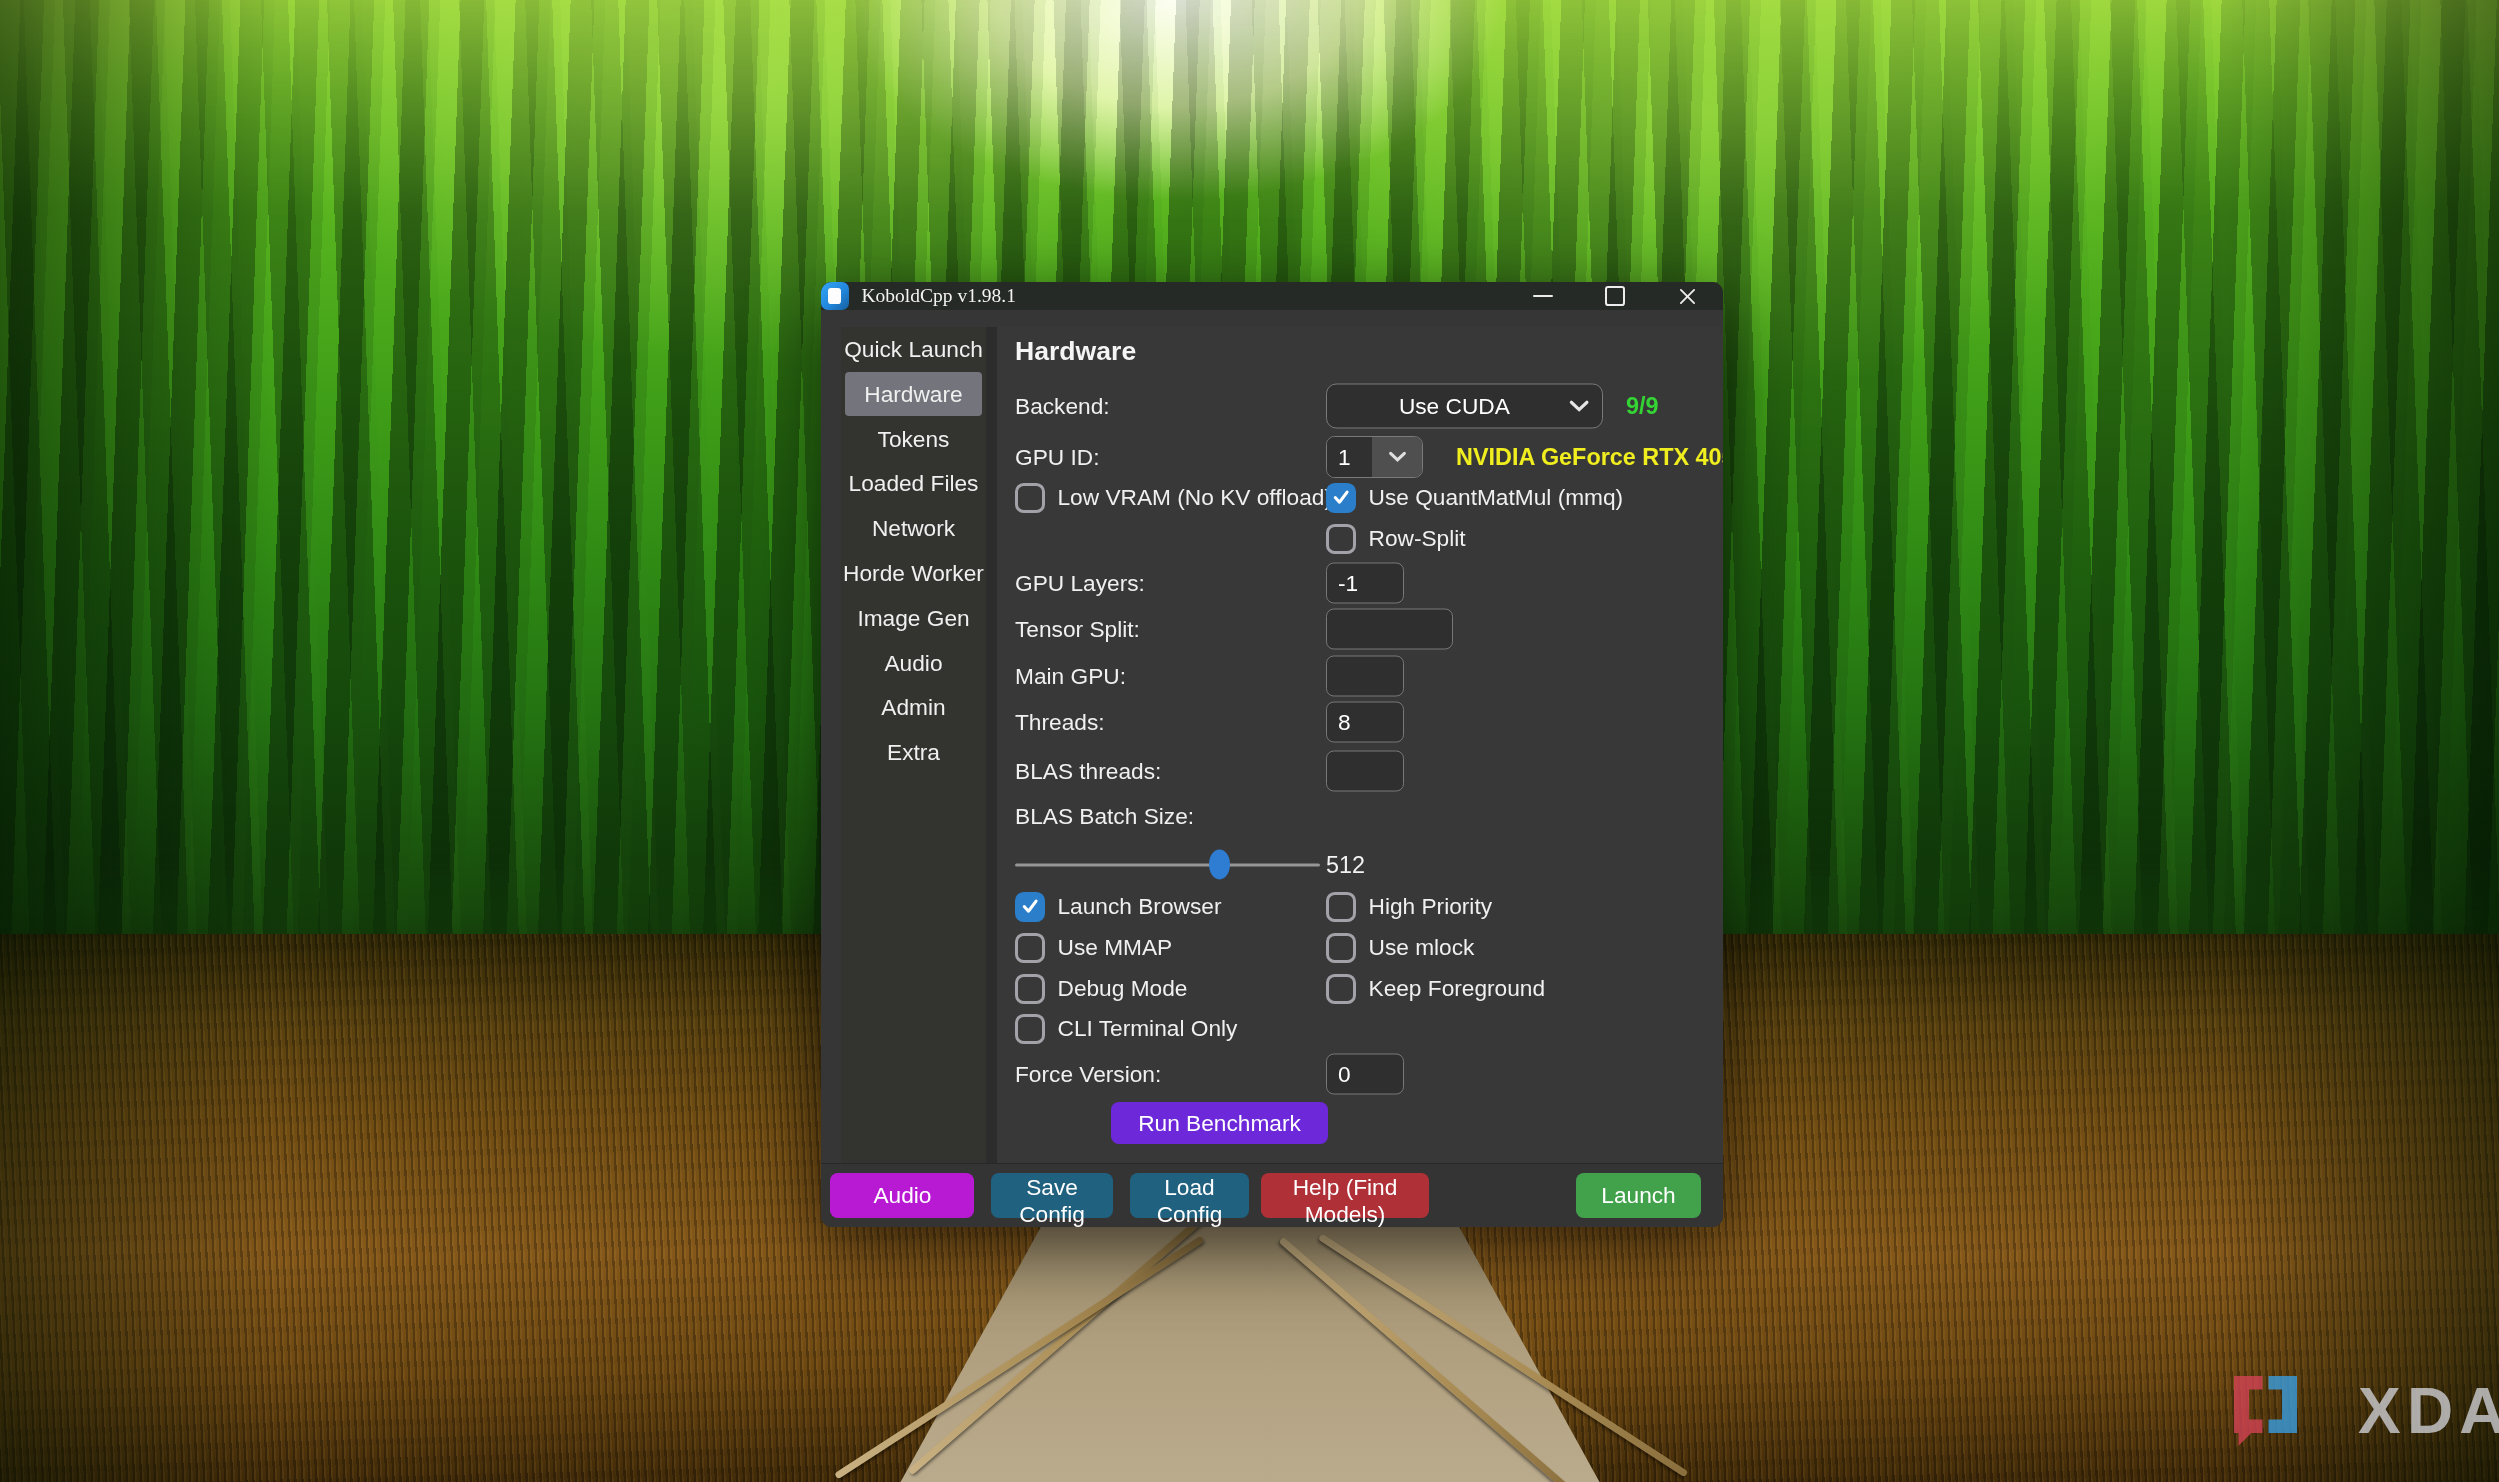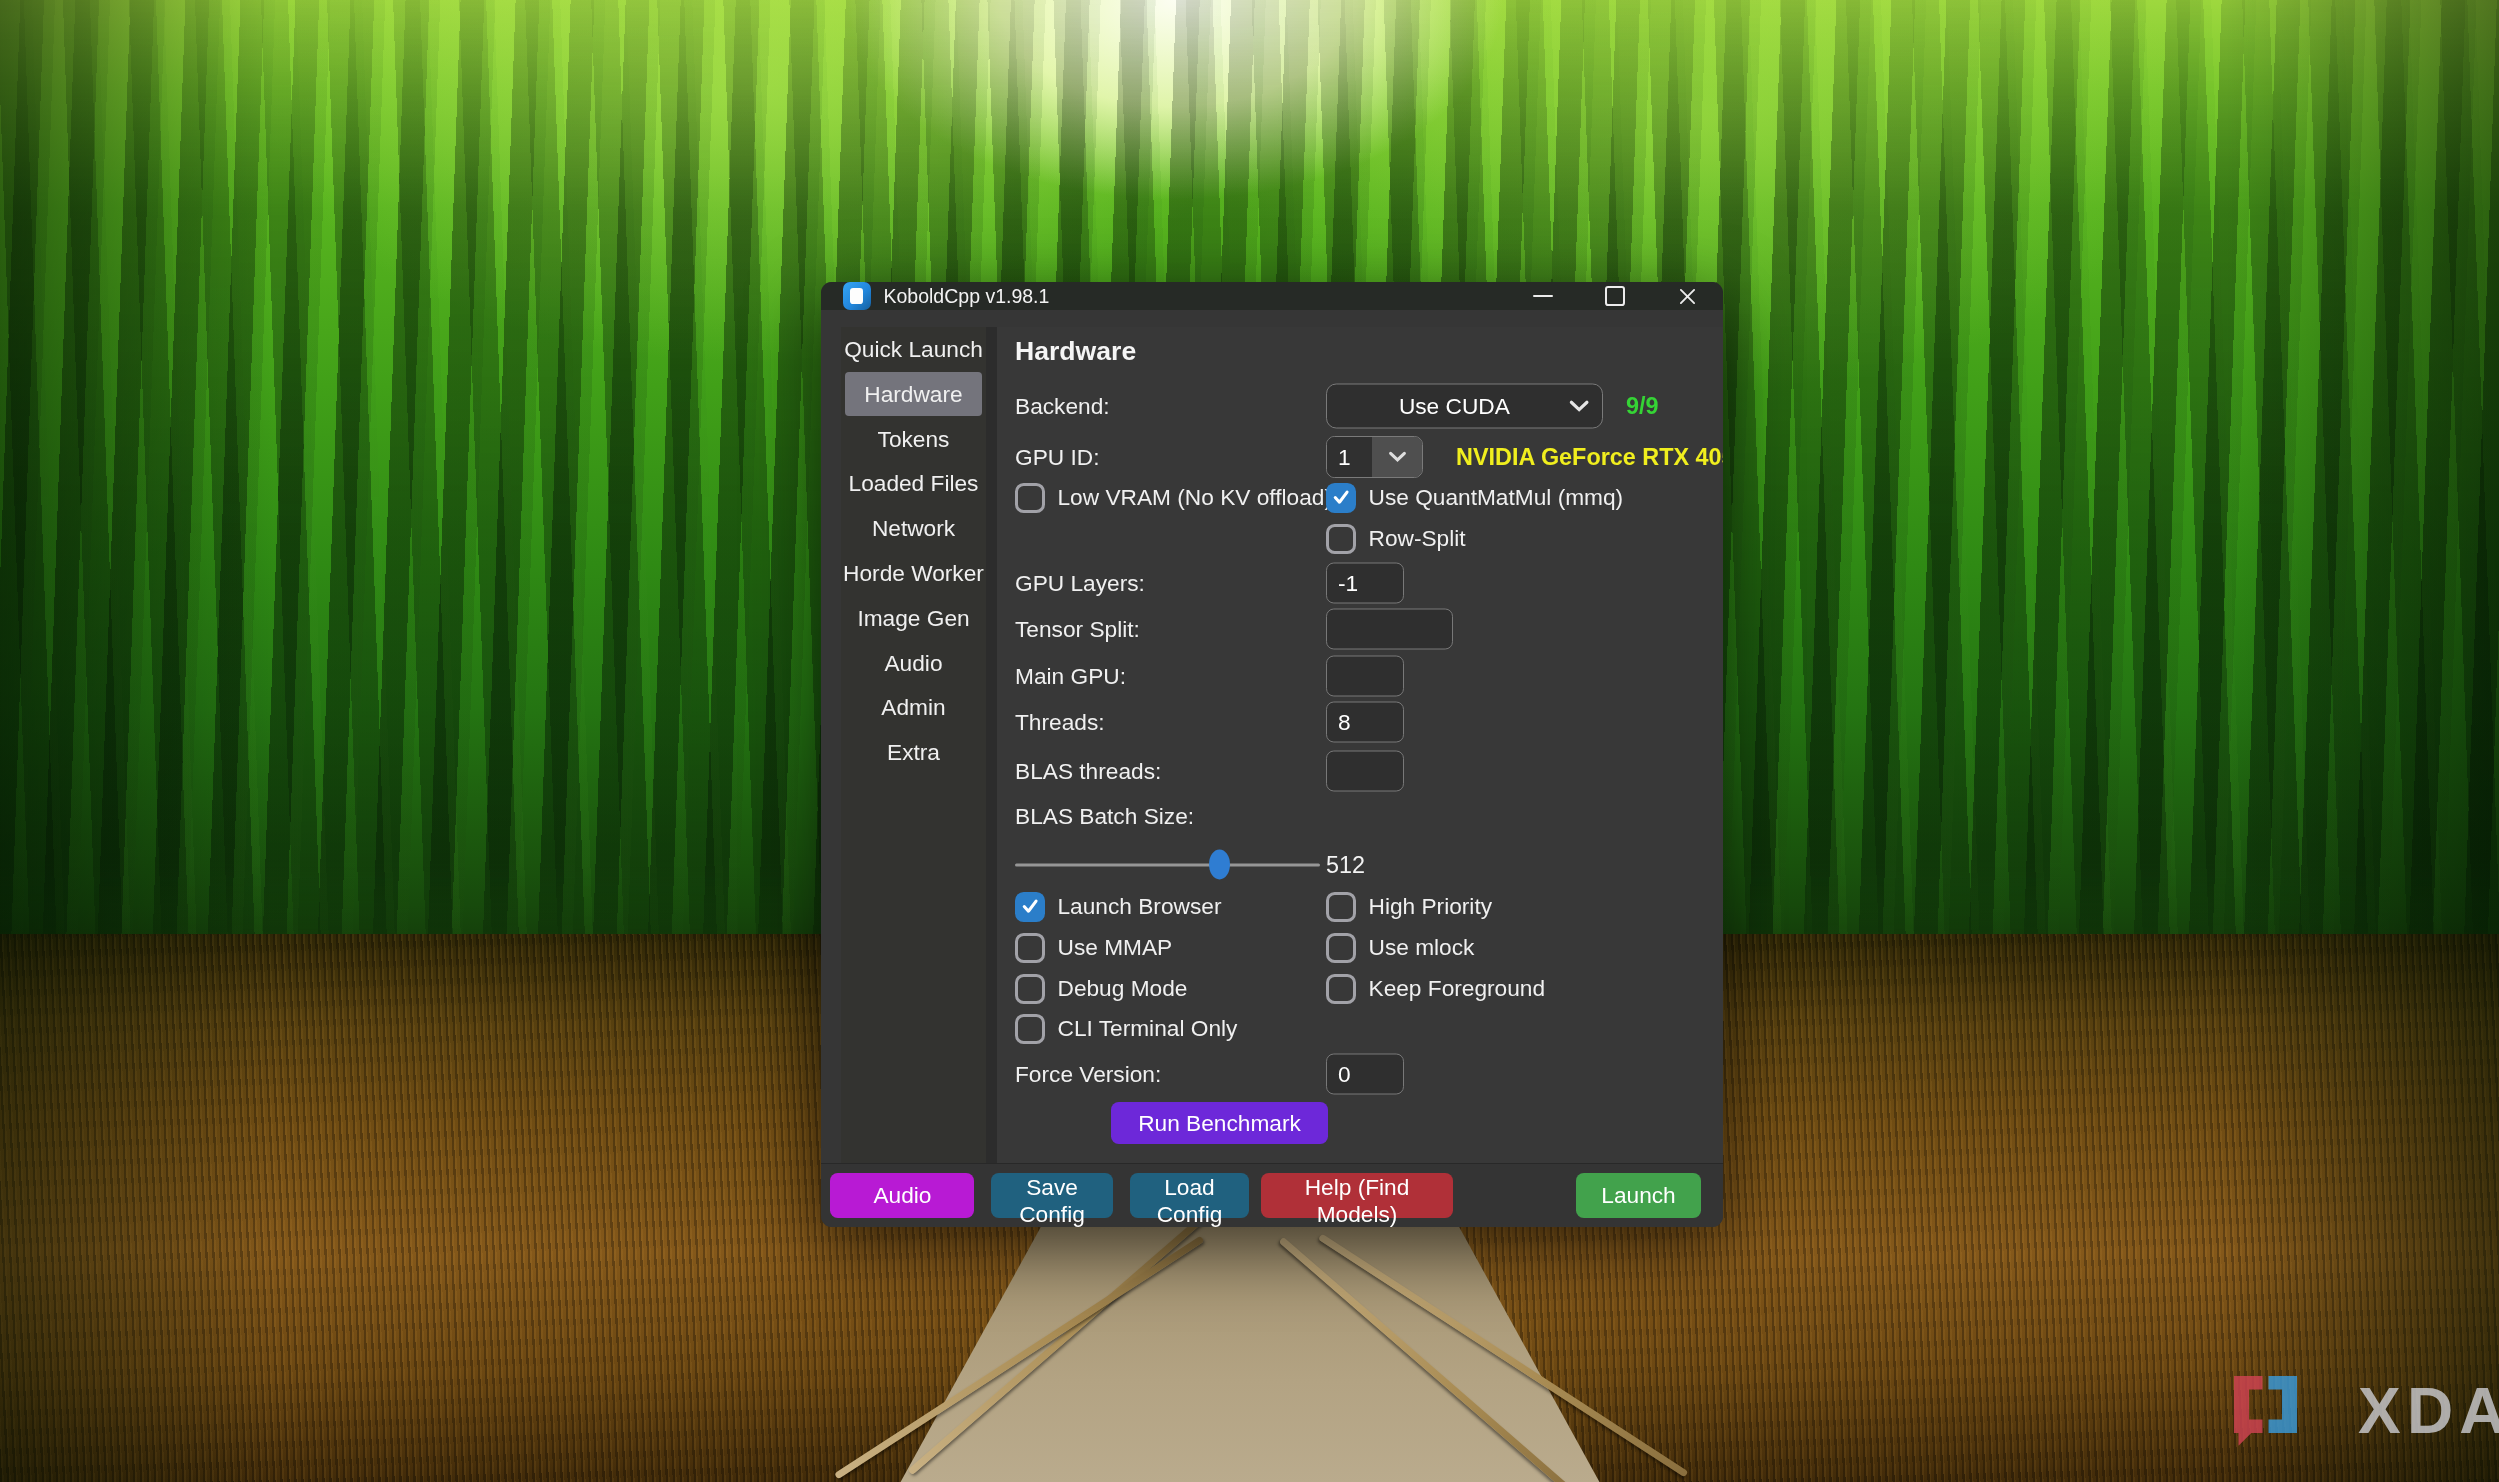--- a/index.html
+++ b/index.html
@@ -36,21 +36,21 @@
   .rail-l2{left:836px;top:1473px;width:437px;transform:rotate(-33deg);transform-origin:left center;}
   .rail-r1{left:1281px;top:1236px;width:391px;transform:rotate(41deg);transform-origin:left center;}
   .rail-r2{left:1320px;top:1233px;width:437px;transform:rotate(33deg);transform-origin:left center;}
   .bg-vignette{position:absolute;inset:0;background:
     linear-gradient(90deg, rgba(0,14,0,.5) 0%, rgba(0,0,0,0) 11%, rgba(0,0,0,0) 89%, rgba(0,14,0,.5) 100%);}
   
   .window{position:absolute;left:821px;top:282px;width:902px;height:945px;
     background:#363636;border-radius:11px;overflow:hidden;
     box-shadow:0 20.3px 70px rgba(0,0,0,.6);}
   .titlebar{position:absolute;left:0;top:0;right:0;height:28px;background:#262a26;
-    display:flex;align-items:center;padding-left:22px;box-sizing:border-box;}
+    display:flex;align-items:center;padding-left:0;box-sizing:border-box;font-family:Liberation Serif, serif;}
   .app-icon{width:28px;height:28px;border-radius:7px;position:relative;flex:0 0 auto;
     background:linear-gradient(135deg,#35a5f5 0%,#2287dd 55%,#15609f 100%);}
   .app-icon-inner{position:absolute;left:7px;top:6.2px;width:12.5px;height:15.6px;background:#fdfdfd;border-radius:3.1px;}
   .title-text{color:#f3f3f3;font-size:19.5px;margin-left:12.5px;white-space:nowrap;}
   .win-controls{margin-left:auto;display:flex;height:100%;}
   .win-btn{width:72px;height:100%;display:flex;align-items:center;justify-content:center;cursor:pointer;}
   .glyph-min{width:20.3px;height:2.3px;background:#ececec;border-radius:1.6px;}
   .glyph-max{width:16.4px;height:16.4px;border:2px solid #ececec;border-radius:3.1px;}
   
   .winbody{position:absolute;left:0;top:45px;right:0;bottom:64px;display:flex;padding-left:20px;}
@@ -92,21 +92,21 @@
   .slider-value{position:absolute;left:311px;top:50%;transform:translateY(-50%);color:#f2f2f2;font-size:23.4px;}
   
   .btn-benchmark{position:absolute;left:96px;top:0;width:217px;height:42px;background:#6d28d9;border:none;border-radius:7.8px;
     color:#fff;font-size:22.7px;font-family:inherit;cursor:pointer;}
   
   .footer{position:absolute;left:0;right:0;bottom:0;height:64px;background:#343434;border-top:1.6px solid #282828;box-sizing:border-box;}
   .fbtn{position:absolute;top:8.6px;height:45px;border:none;border-radius:7.8px;color:#fff;font-size:22.7px;font-family:inherit;cursor:pointer;}
   .btn-update{left:9.4px;width:144px;background:#b81ad4;}
   .btn-save{left:170px;width:122px;background:#20617f;}
   .btn-load{left:309px;width:119px;background:#20617f;}
-  .btn-help{left:440px;width:192px;background:#b03038;}
+  .btn-help{left:440px;width:168px;background:#b03038;}
   .btn-launch{left:755px;width:125px;background:#42a24c;}
   
   .watermark{position:absolute;left:2228px;top:1373px;display:flex;align-items:center;opacity:.82;gap:44px;}
   .wm-text{color:#c9c9cd;font-size:64px;font-weight:bold;letter-spacing:6.2px;margin-left:11px;line-height:1;}
 </style>
 </head>
 <body>
 
 <div class="scene">
   <div class="bg-base"></div>

